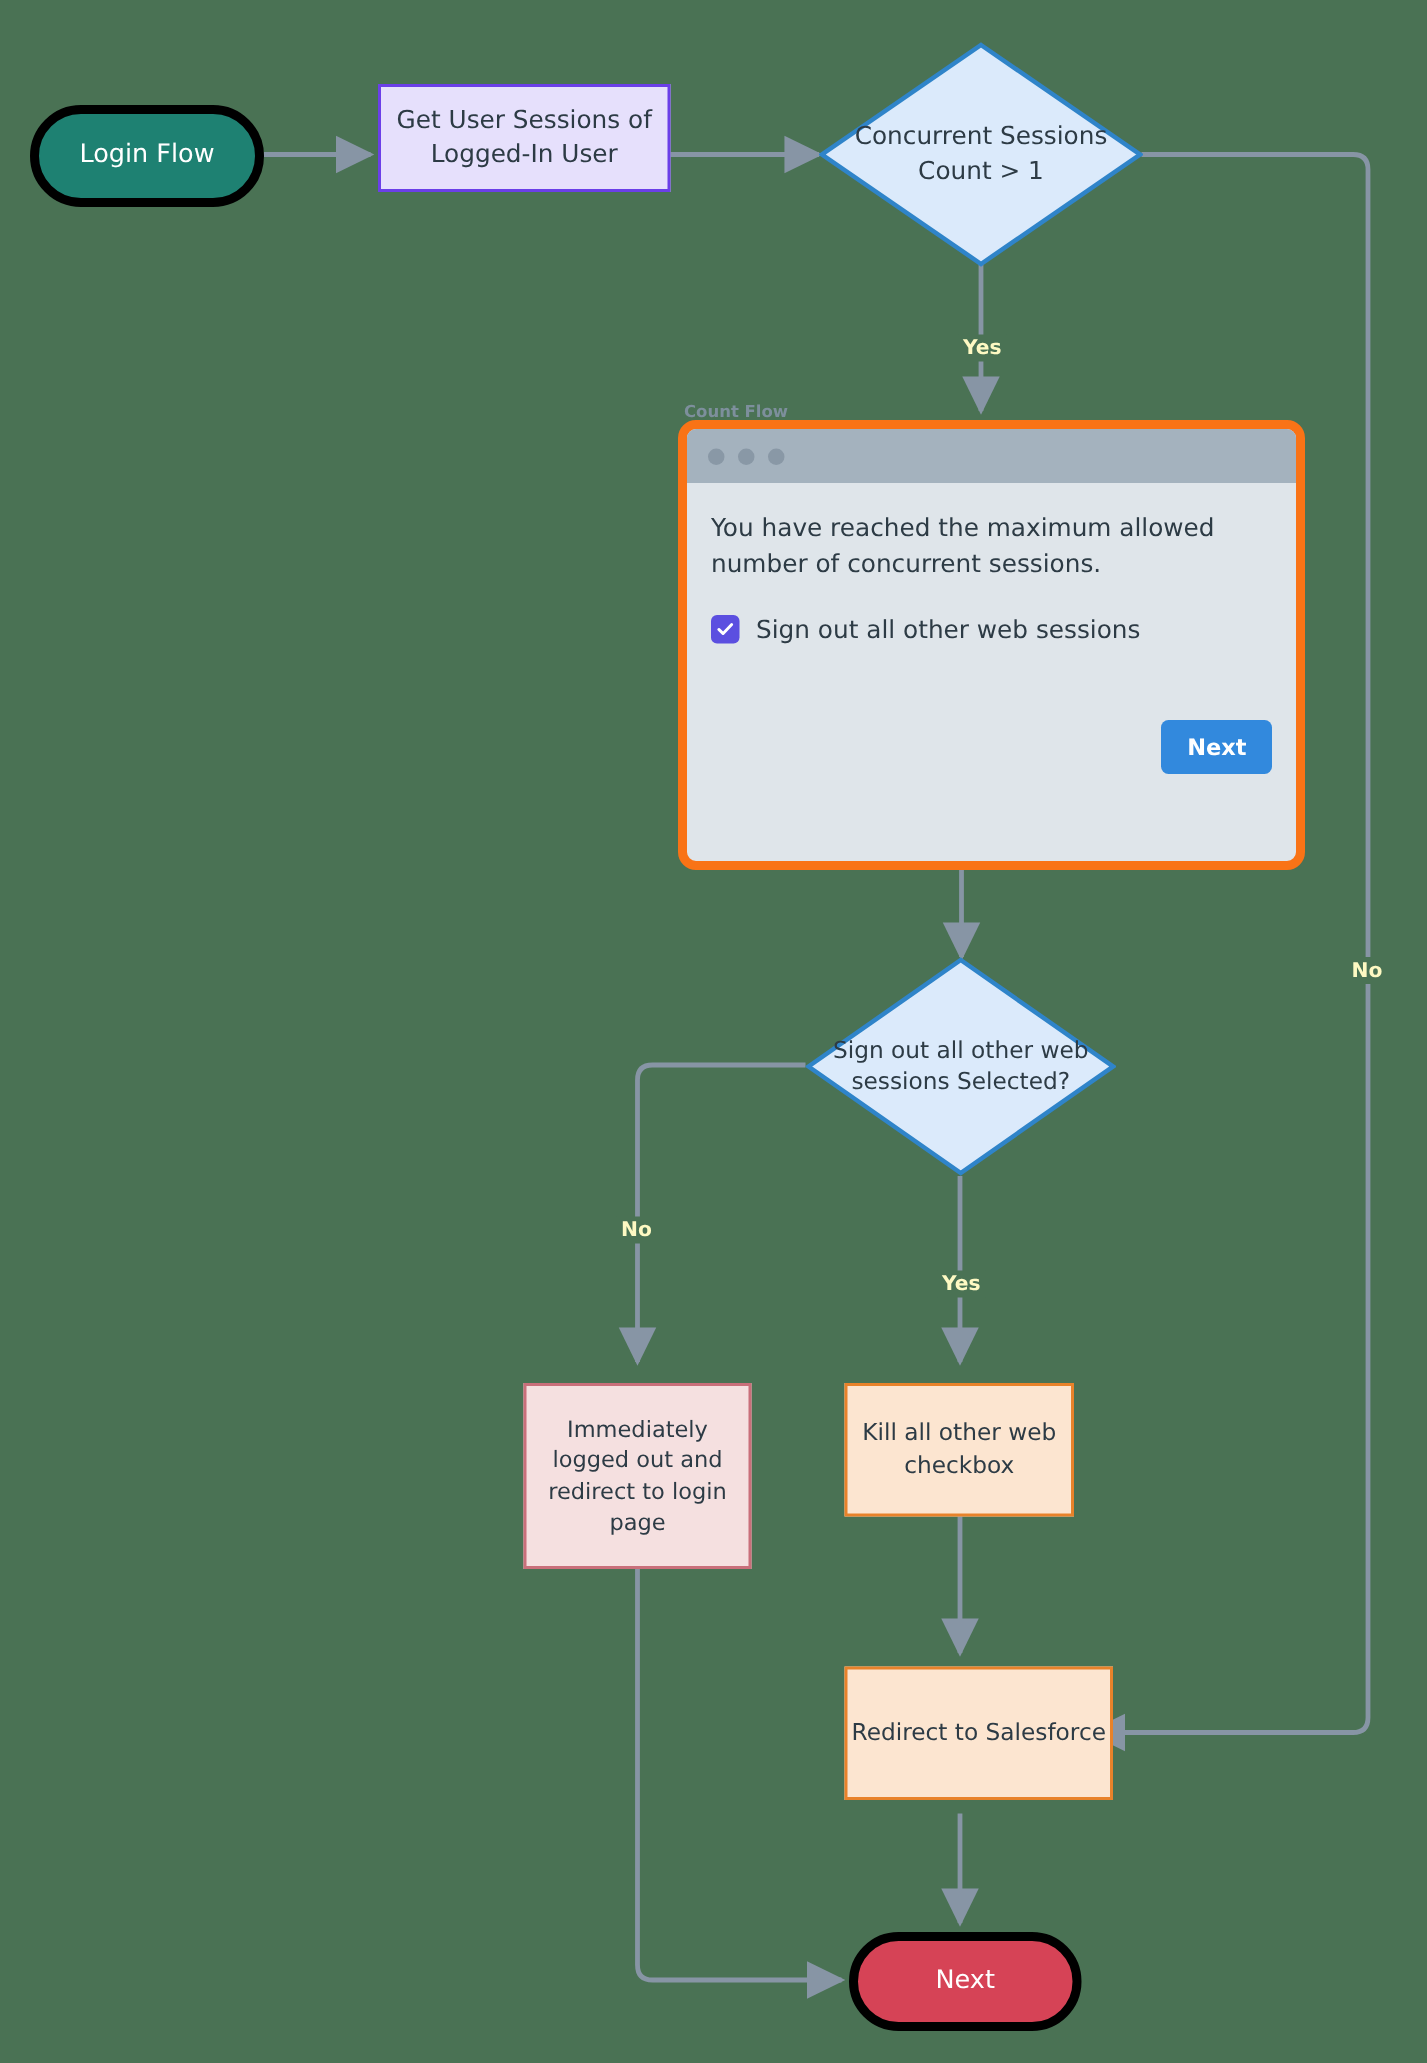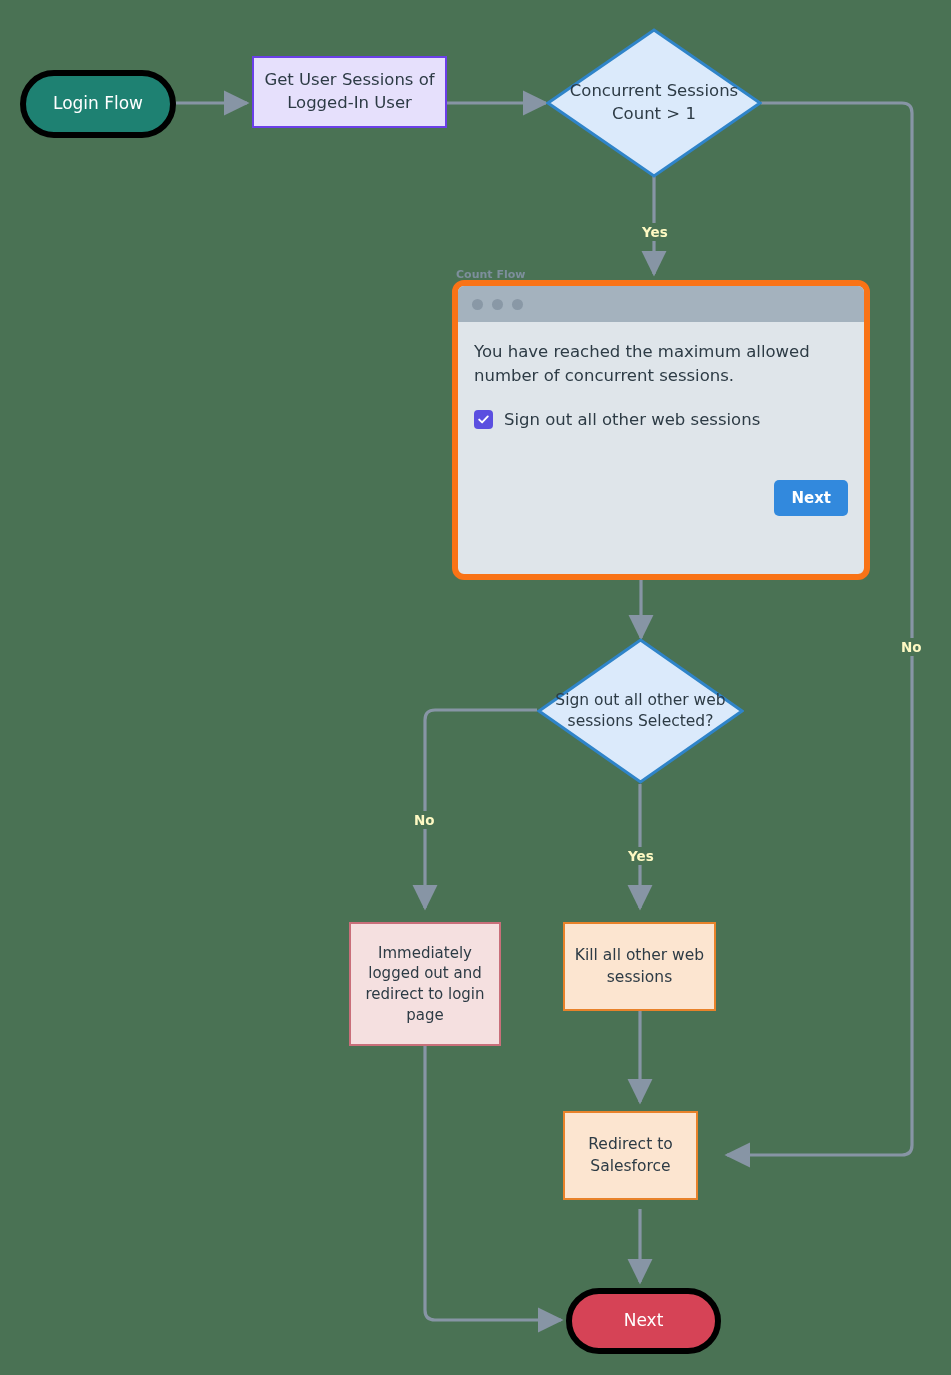--- a/index.html
+++ b/index.html
@@ -241,24 +241,24 @@
       <polygon points="103.5,2 205,73 103.5,144 2,73" fill="#dbeafb" stroke="#2f84c9" stroke-width="3"></polygon>
     </svg>
     <span class="dia-label" style="font-size:15.5px;">Sign out all other web sessions Selected?</span>
   </div>
 
   <div class="node process pink" style="left:349px; top:922px; width:152px; height:124px; font-size:15px;">
     <span>Immediately logged out and redirect to login page</span>
   </div>
 
   <div class="node process peach" style="left:563px; top:922px; width:153px; height:89px; font-size:15.5px;">
-    <span>Kill all other web sessions</span>
-  </div>
-
-  <div class="node process peach" style="left:563px; top:1111px; width:135px; height:89px; font-size:15.5px;">
+    <span>Kill all other web checkbox</span>
+  </div>
+
+  <div class="node process peach" style="left:563px; top:1111px; width:179px; height:89px; font-size:15.5px;">
     <span>Redirect to Salesforce</span>
   </div>
 
   <div class="node terminator stop" style="left:566px; top:1288px; width:155px; height:66px;">
     <span>Next</span>
   </div>
 
   <div class="edge-label" style="left:639px; top:223px;">Yes</div>
 
   <div class="edge-label" style="left:898px; top:638px;">No</div>

